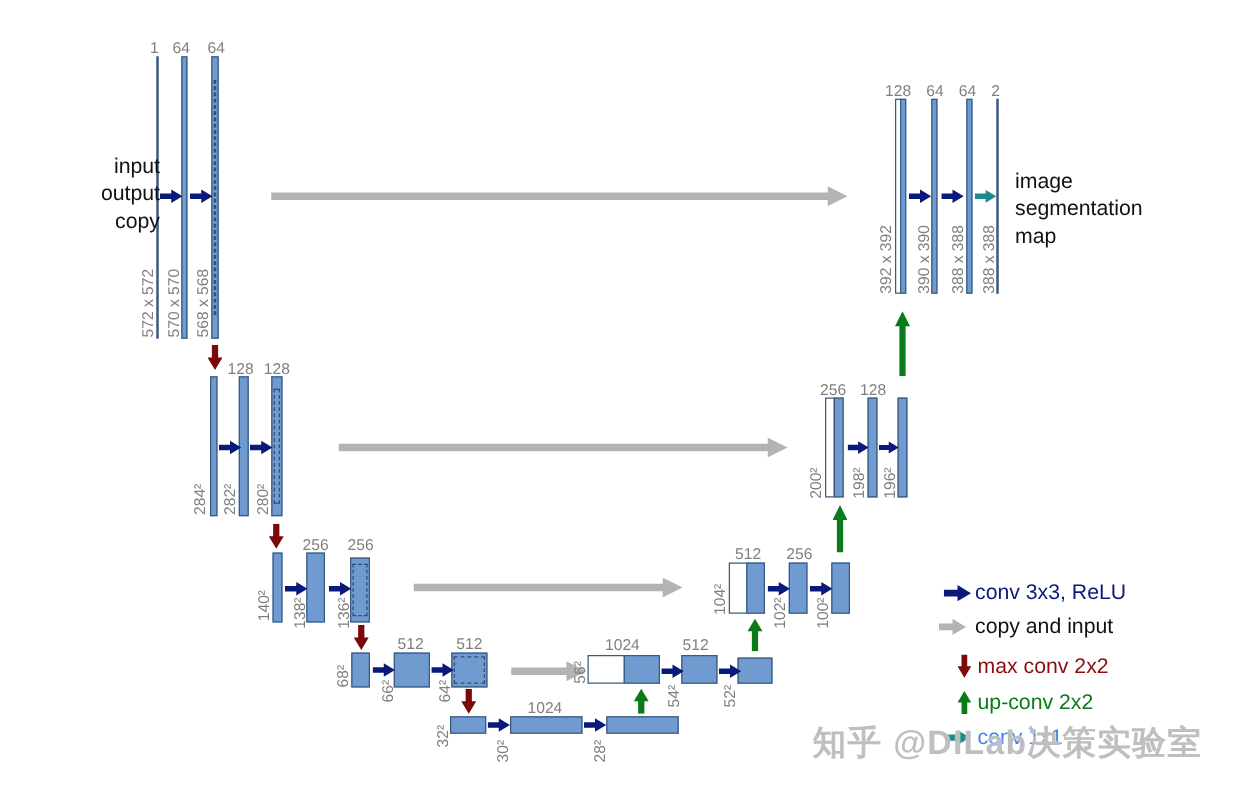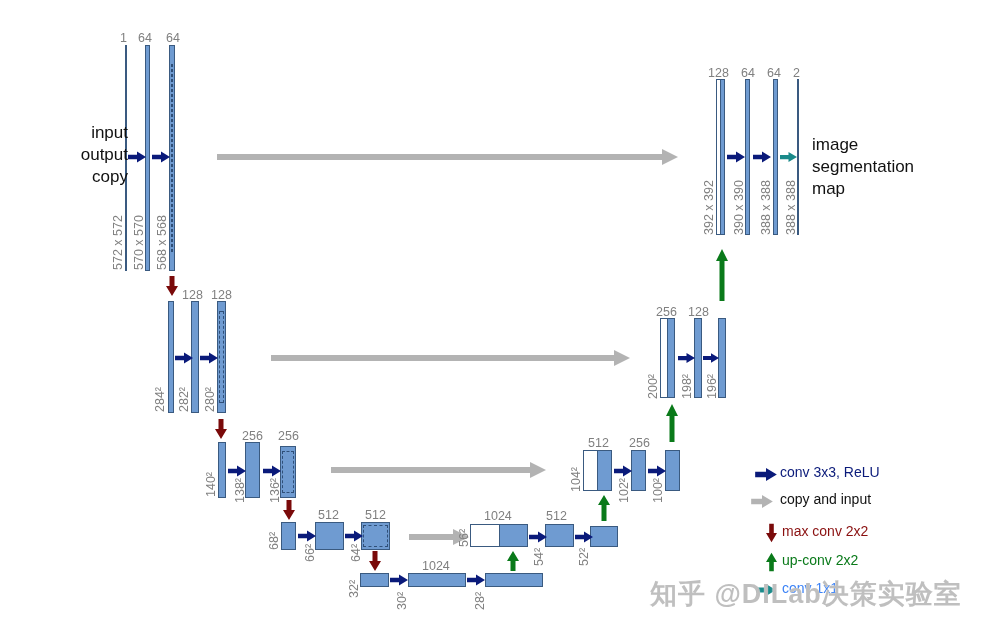--- a/index.html
+++ b/index.html
@@ -5,21 +5,21 @@
   html, body { margin:0; padding:0; background:#ffffff; }
   body { width:1000px; height:632px; position:relative; overflow:hidden; font-family:"Liberation Sans", sans-serif; }
   .abs { position:absolute; }
   .bar { position:absolute; background:#6f9bd1; border:1px solid #3a5a80; box-sizing:border-box; }
   .bar.white { background:#ffffff; border:1px solid #3a5a80; }
   .bar.dashed::after { content:""; position:absolute; left:1px; right:1px; top:8%; bottom:8%; border:1px dashed #2f4f78; }
   .num { position:absolute; color:#808080; font-size:12.5px; line-height:1; white-space:nowrap; }
   .dim { position:absolute; color:#808080; font-size:12.5px; line-height:1; white-space:nowrap; transform-origin:0 0; transform:rotate(-90deg); }
   .lbl { position:absolute; color:#111; font-size:17px; line-height:22px; }
   .arrow { position:absolute; }
-  .legend-text { position:absolute; font-size:14px; line-height:1; white-space:nowrap;text-align:center; }
+  .legend-text { position:absolute; font-size:17px; line-height:1; white-space:nowrap;text-align:center; }
   .watermark { position:absolute; color:rgba(170,170,170,0.75); font-size:27px; letter-spacing:1px; white-space:nowrap; text-shadow:0 0 1px #fff;font-weight:bold; }
 </style>
 </head>
 <body>
 
 <svg width="0" height="0" style="position:absolute">
   <defs>
     <symbol id="arr-right" viewBox="0 0 20 12">
         <polygon points="0,3.5 10,3.5 10,0 20,6 10,12 10,8.5 0,8.5"></polygon>
       </symbol>

